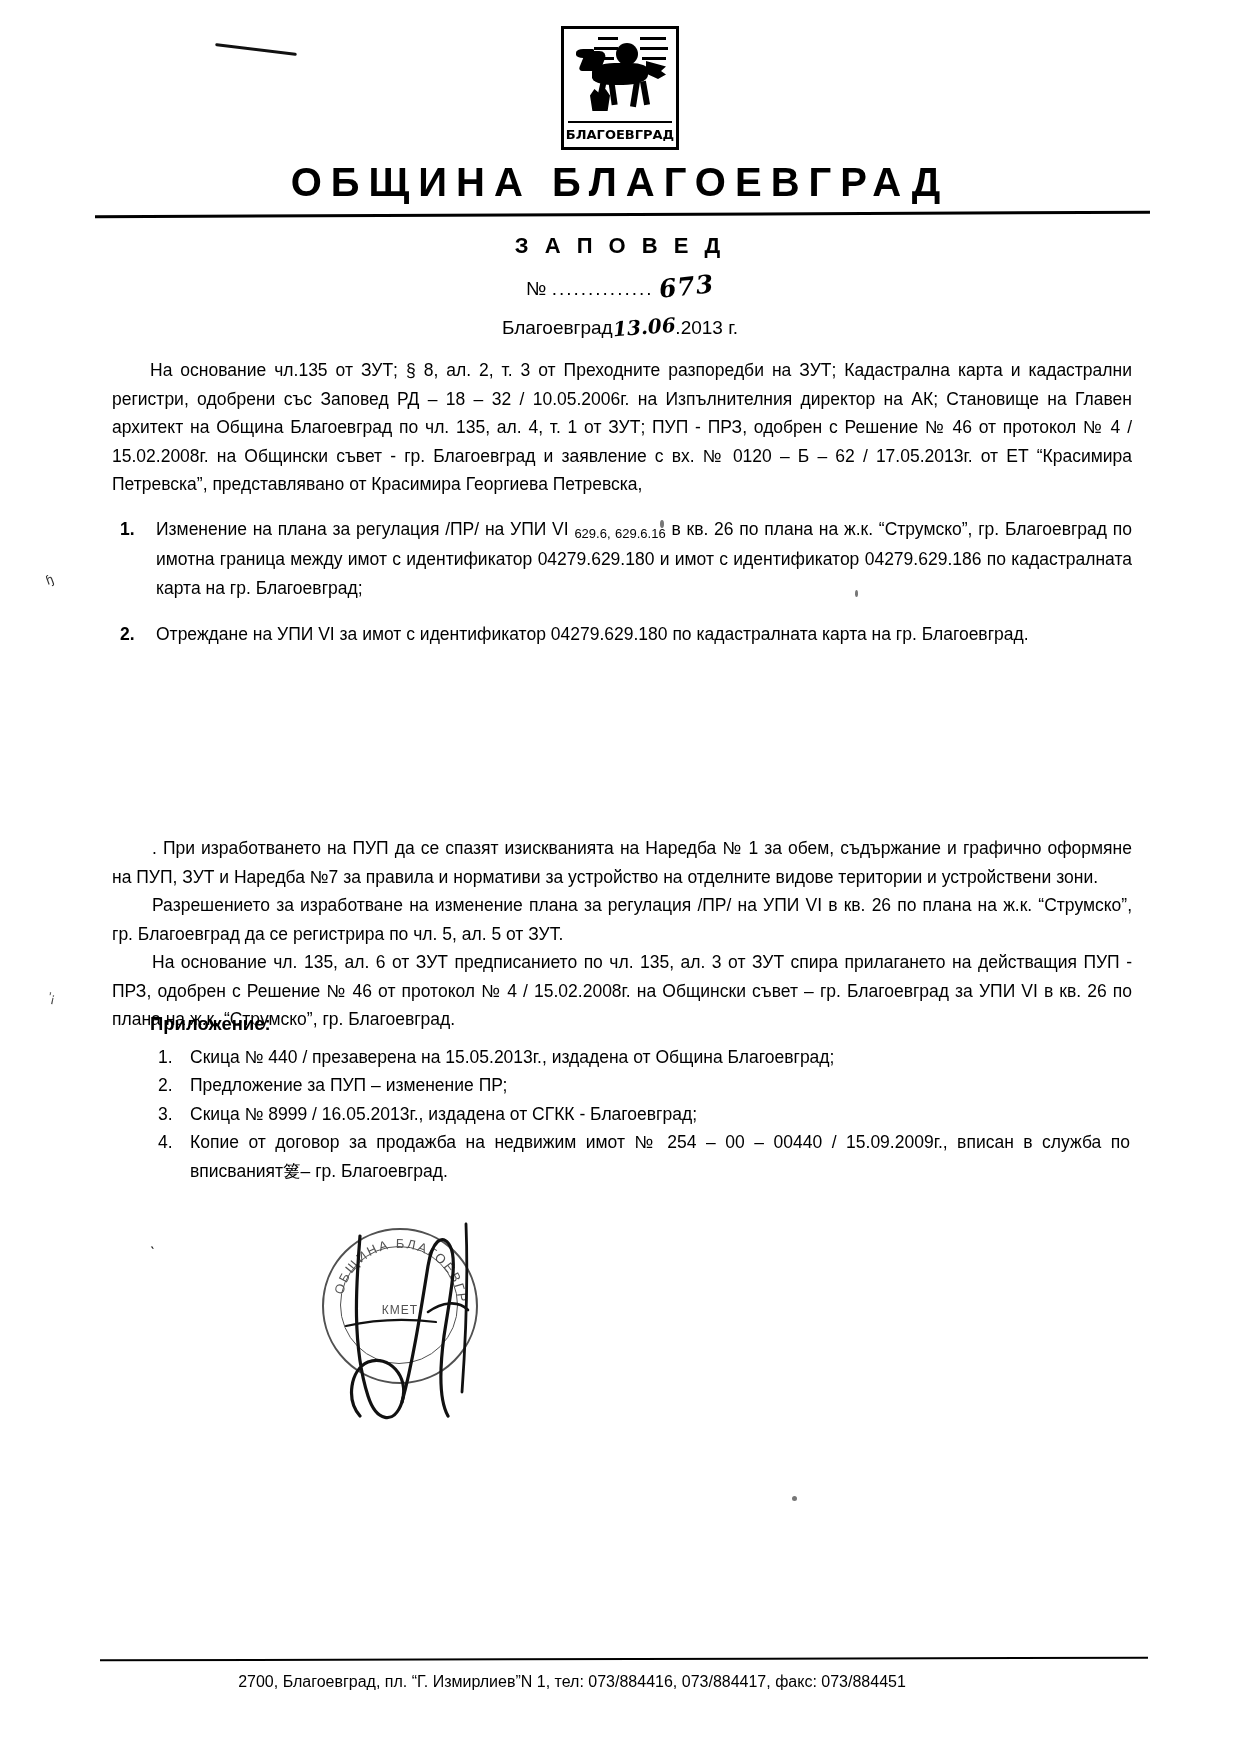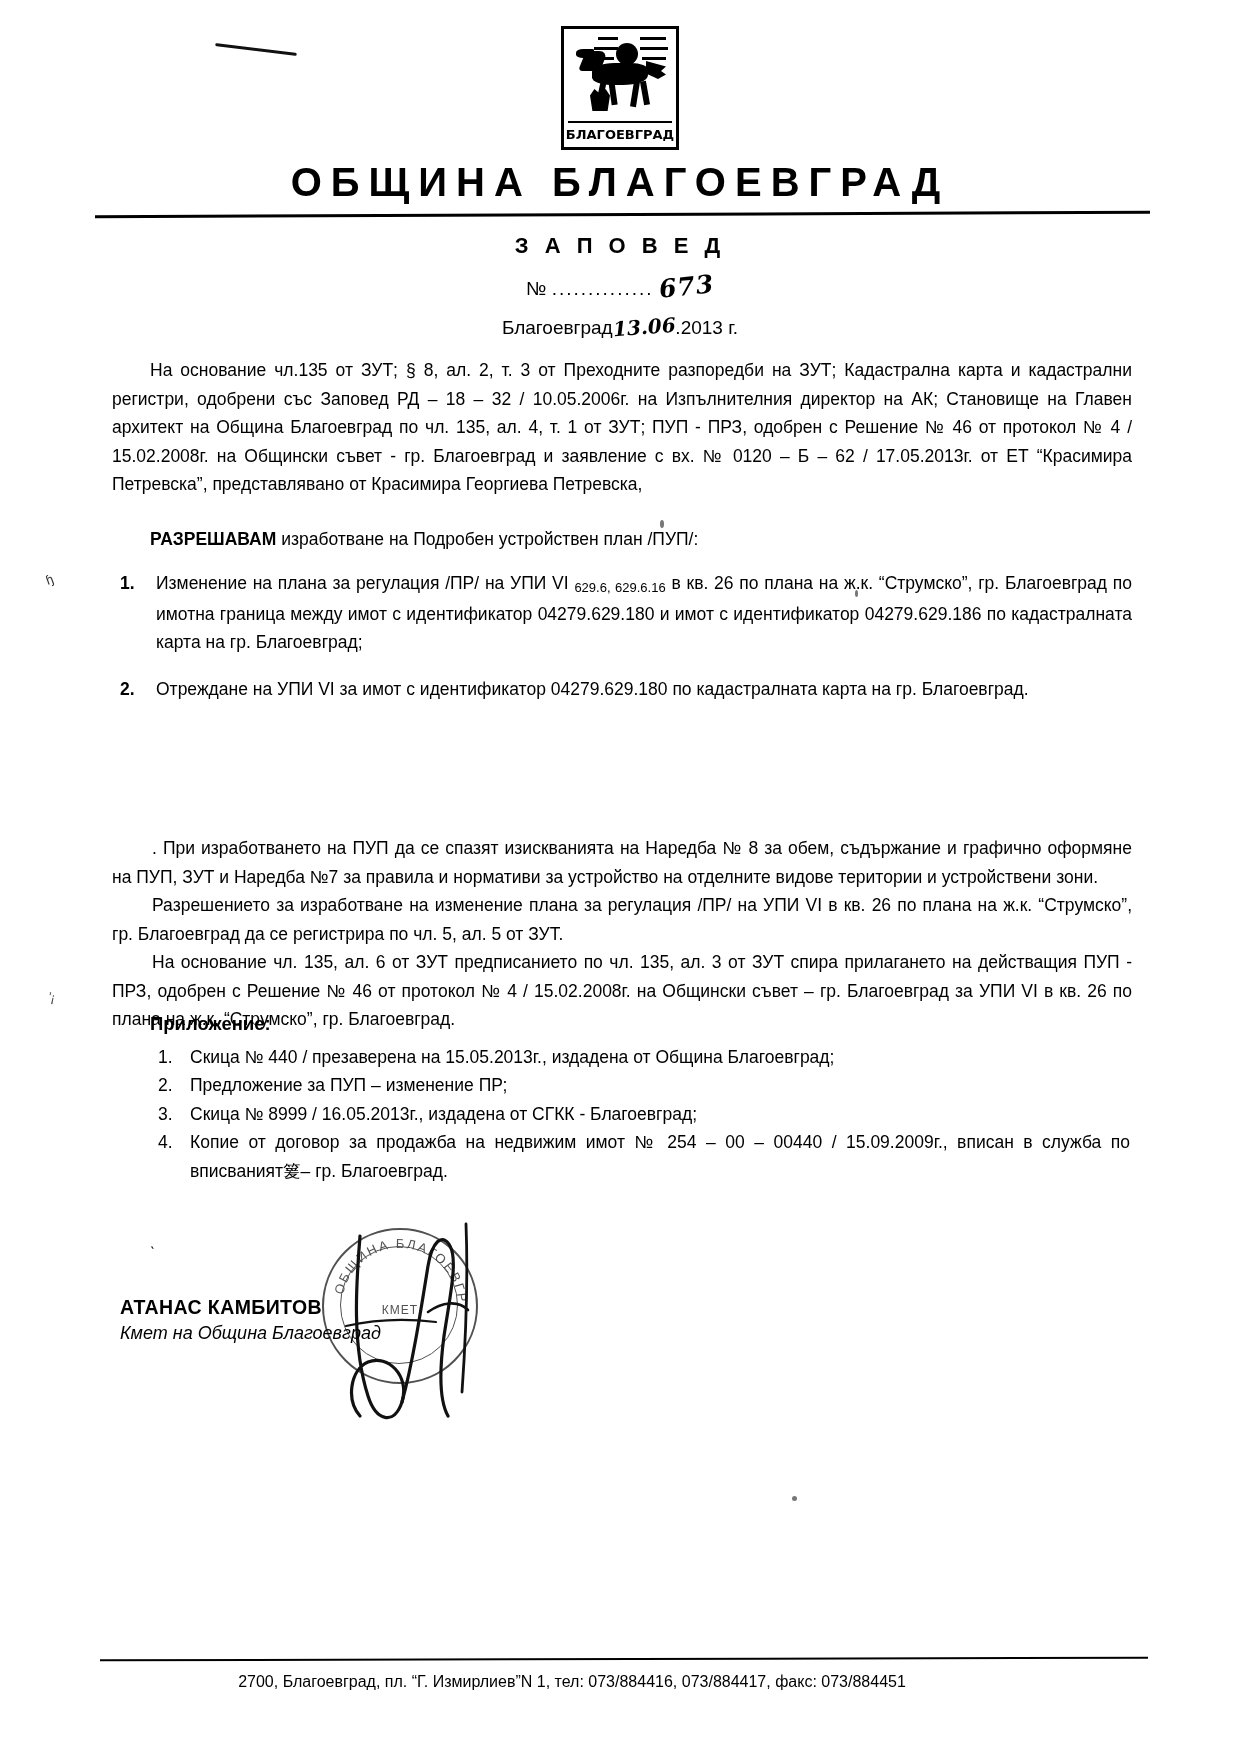--- a/index.html
+++ b/index.html
@@ -433,36 +433,33 @@
     <span class="hand">673</span>
   </div>
 
   <div class="doc-place">
     <span>Благоевград</span><span class="hand-date">13.06</span><span>.2013 г.</span>
   </div>
 
   <div class="body-block">
     <p>На основание чл.135 от ЗУТ; § 8, ал. 2, т. 3 от Преходните разпоредби на ЗУТ; Кадастрална карта и кадастрални регистри, одобрени със Заповед РД – 18 – 32 / 10.05.2006г. на Изпълнителния директор на АК; Становище на Главен архитект на Община Благоевград по чл. 135, ал. 4, т. 1 от ЗУТ; ПУП - ПРЗ, одобрен с Решение № 46 от протокол № 4 / 15.02.2008г. на Общински съвет - гр. Благоевград и заявление с вх. № 0120 – Б – 62 / 17.05.2013г. от ЕТ “Красимира Петревска”, представлявано от Красимира Георгиева Петревска,</p>
 
-    <p class="permit-line">
-      <b>РАЗРЕШАВАМ</b><span> изработване на Подробен устройствен план /ПУП/:</span>
-    </p>
 
     <ol class="main-list">
       <li>
         <span>Изменение на плана за регулация /ПР/ на УПИ VI </span><sub class="idx">629.6, 629.6.16</sub><span> в кв. 26 по плана на ж.к. “Струмско”, гр. Благоевград по имотна граница между имот с идентификатор 04279.629.180 и имот с идентификатор 04279.629.186 по кадастралната карта на гр. Благоевград;</span>
       </li>
       <li>
         <span>Отреждане на УПИ VI за имот с идентификатор 04279.629.180 по кадастралната карта на гр. Благоевград.</span>
       </li>
     </ol>
   </div>
 
   <div class="mid-paras">
-    <p>. При изработването на ПУП да се спазят изискванията на Наредба № 8 за обем, съдържание и графично оформяне на ПУП, ЗУТ и Наредба №7 за правила и нормативи за устройство на отделните видове територии и устройствени зони.</p>
+    <p>. При изработването на ПУП да се спазят изискванията на Наредба № 1 за обем, съдържание и графично оформяне на ПУП, ЗУТ и Наредба №7 за правила и нормативи за устройство на отделните видове територии и устройствени зони.</p>
     <p>Разрешението за изработване на изменение плана за регулация /ПР/ на УПИ VI в кв. 26 по плана на ж.к. “Струмско”, гр. Благоевград да се регистрира по чл. 5, ал. 5 от ЗУТ.</p>
     <p>На основание чл. 135, ал. 6 от ЗУТ предписанието по чл. 135, ал. 3 от ЗУТ спира прилагането на действащия ПУП - ПРЗ, одобрен с Решение № 46 от протокол № 4 / 15.02.2008г. на Общински съвет – гр. Благоевград за УПИ VI в кв. 26 по плана на ж.к. “Струмско”, гр. Благоевград.</p>
   </div>
 
   <div class="appendix">
     <div class="appendix-title">Приложение:</div>
     <ol class="appendix-list">
       <li>Скица № 440 / презаверена на 15.05.2013г., издадена от Община Благоевград;</li>
       <li>Предложение за ПУП – изменение ПР;</li>
       <li>Скица № 8999 / 16.05.2013г., издадена от СГКК - Благоевград;</li>
@@ -486,21 +483,17 @@
   <svg class="signature-ink" viewBox="0 0 220 230">
     <path d="M44,20 C40,70 36,130 52,180 C60,205 78,210 86,186 C94,160 72,138 52,146
              C34,154 30,184 44,200" fill="none" stroke="#111" stroke-width="3.2" stroke-linecap="round"></path>
     <path d="M86,186 C96,150 104,100 112,50 C116,26 126,16 134,30 C142,44 134,80 128,120
              C124,150 122,182 132,200" fill="none" stroke="#111" stroke-width="3.2" stroke-linecap="round"></path>
     <path d="M112,96 C126,86 142,84 152,94" fill="none" stroke="#111" stroke-width="2.6" stroke-linecap="round"></path>
     <path d="M150,8 C152,60 150,120 146,176" fill="none" stroke="#111" stroke-width="2.8" stroke-linecap="round"></path>
     <path d="M30,110 C56,104 88,102 120,106" fill="none" stroke="#111" stroke-width="2.2" stroke-linecap="round"></path>
   </svg>
 
-  <div class="sig-block">
-    <div class="sig-name">АТАНАС КАМБИТОВ</div>
-    <div class="sig-role">Кмет на Община Благоевград</div>
-  </div>
 
   <div class="footer-rule"></div>
   <div class="footer-text">2700, Благоевград, пл. “Г. Измирлиев”N 1, тел: 073/884416, 073/884417, факс: 073/884451</div>
 
 </div>
 
 </body></html>

